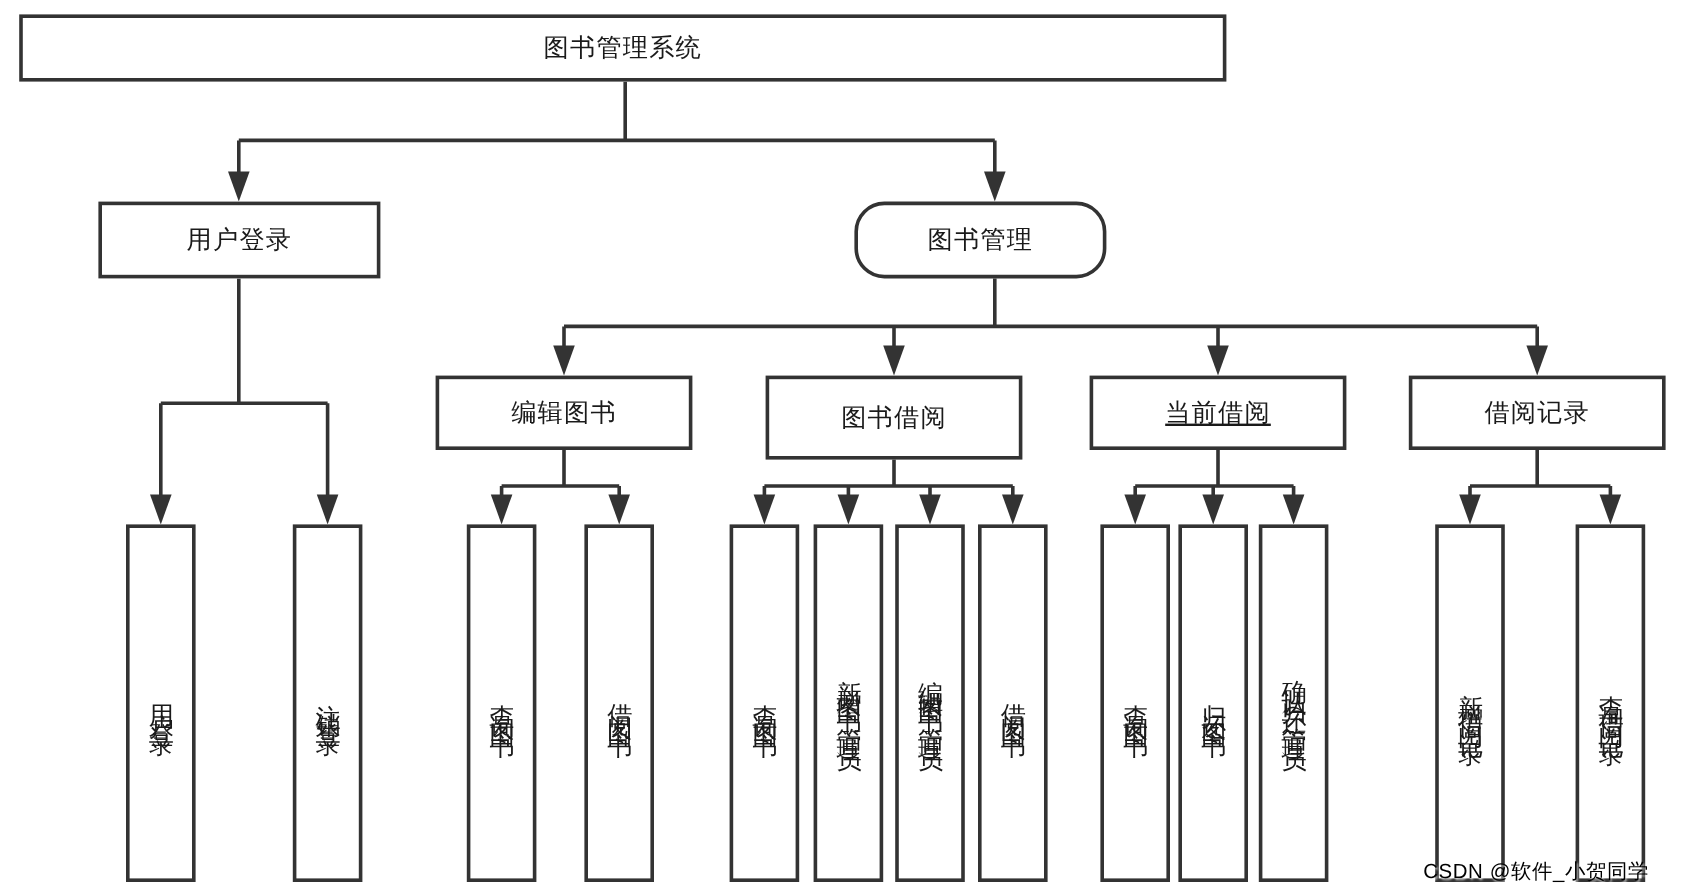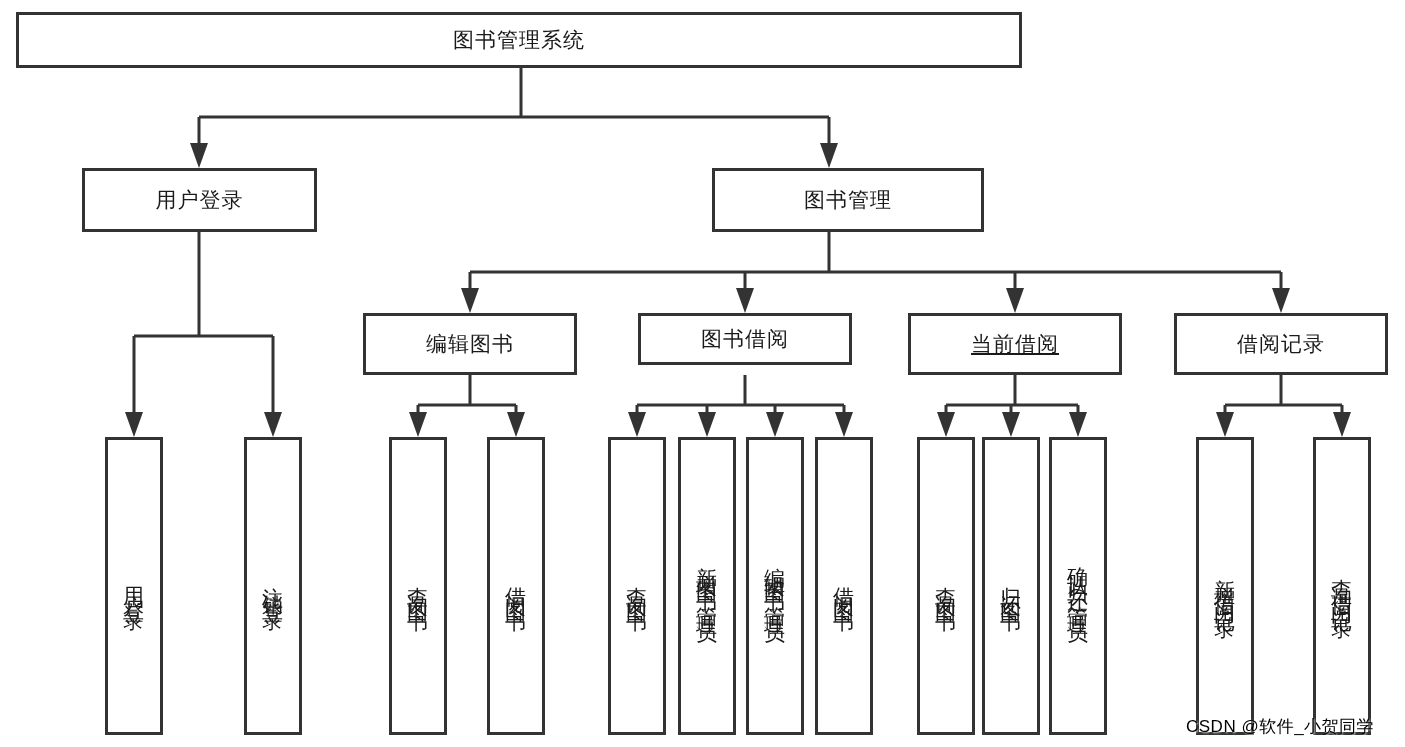--- a/index.html
+++ b/index.html
@@ -103,28 +103,28 @@
     </g>
   </svg>
 
   <div class="node" style="left:16px; top:12px; width:1006px; height:56px;">
     <span>图书管理系统</span>
   </div>
 
   <div class="node" style="left:82px; top:168px; width:235px; height:64px;">
     <span>用户登录</span>
   </div>
-  <div class="node" style="left:712px; top:168px; width:272px; height:64px;">
+  <div class="node" style="left:712px; top:168px; width:210px; height:64px;border-radius:25px;">
     <span>图书管理</span>
   </div>
 
   <div class="node" style="left:363px; top:313px; width:214px; height:62px;">
     <span>编辑图书</span>
   </div>
-  <div class="node" style="left:638px; top:313px; width:214px; height:52px;">
+  <div class="node" style="left:638px; top:313px; width:214px; height:70px;">
     <span>图书借阅</span>
   </div>
   <div class="node" style="left:908px; top:313px; width:214px; height:62px;text-decoration:underline;">
     <span>当前借阅</span>
   </div>
   <div class="node" style="left:1174px; top:313px; width:214px; height:62px;">
     <span>借阅记录</span>
   </div>
 
   <div class="node vnode" style="left:105px; top:437px; width:58px; height:298px;">

